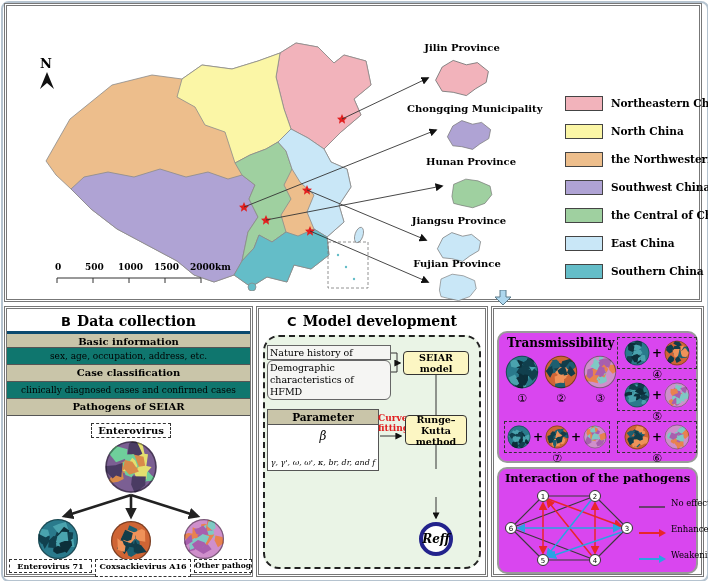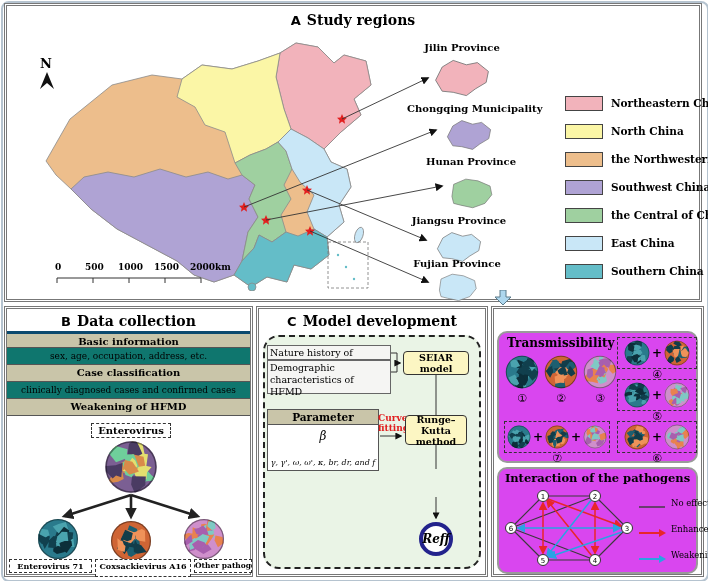--- a/index.html
+++ b/index.html
@@ -41,23 +41,20 @@
   .ilegrow{position:absolute;height:12px;}
   .ileglab{position:absolute;left:32px;top:1px;font-size:8.5px;white-space:nowrap;}
 </style>
 </head>
 <body>
 
 <div class="fig">
   <div class="figborder"></div>
 
   <div class="panel" style="left:4px;top:3px;width:698px;height:299px;">
-    <div class="ptitle" style="top:4px;">
-      <span class="pletter">A</span><span class="ptext">Study regions</span>
-    </div>
 
     <div class="abs ser b" style="left:33px;top:50px;font-size:13px;">N</div>
     <svg class="abs" style="left:32px;top:66px;" width="16" height="18">
       <polygon points="8,0 15,17 8,11 1,17" fill="#111"></polygon>
     </svg>
 
     <svg class="abs" style="left:21px;top:33px;" width="398" height="252" viewBox="0 0 398 252">
       <g stroke="#8a8a8a" stroke-width="0.8" stroke-linejoin="round">
         <path d="M18,122 L42,80 L84,46 L124,36 L154,40 L174,26 L204,30 L230,22 L252,14 L268,4 L290,8 L306,24 L316,16 L338,22 L343,46 L326,60 L333,76 L313,93 L296,110 L303,123 L319,130 L323,148 L311,166 L316,183 L299,198 L301,216 L283,230 L266,226 L259,243 L239,238 L223,248 L206,236 L186,243 L166,236 L149,222 L119,206 L89,190 L63,170 L43,150 L28,136 Z" fill="#EDBE8C"></path>
         <path d="M252,14 L268,4 L290,8 L306,24 L316,16 L338,22 L343,46 L326,60 L333,76 L313,93 L296,110 L280,99 L263,90 L256,70 L248,38 Z" fill="#F2B3BB"></path>
@@ -179,21 +176,21 @@
   <div class="panel" style="left:4px;top:306px;width:249px;height:271px;">
     <div class="ptitle" style="top:2px;">
       <span class="pletter">B</span><span class="ptext">Data collection</span>
     </div>
 
     <div class="abs" style="left:0;right:0;top:22px;">
       <div class="tbl-row tbl-head" style="top:0;border-top:3px solid #0c4a6e;">Basic information</div>
       <div class="tbl-row tbl-cell" style="top:17px;">sex, age, occupation, address, etc.</div>
       <div class="tbl-row tbl-head" style="top:34px;">Case classification</div>
       <div class="tbl-row tbl-cell" style="top:51px;">clinically diagnosed cases and confirmed cases</div>
-      <div class="tbl-row tbl-head" style="top:68px;">Weakening of HFMD</div>
+      <div class="tbl-row tbl-head" style="top:68px;">Pathogens of SEIAR</div>
     </div>
 
     <div class="dashedlab abs" style="left:84px;top:114px;width:80px;height:15px;font-size:10px;line-height:13px;">Enterovirus</div>
 
     <span class="vball abs" style="left:97px;top:131px;"><svg width="54" height="54" viewBox="0 0 40 40">
           <defs>
             <clipPath id="ballclip0">
               <circle cx="20" cy="20" r="19"></circle>
             </clipPath>
           </defs>
@@ -328,21 +325,21 @@
   </div>
 
   <div class="panel" style="left:256px;top:306px;width:232px;height:271px;">
     <div class="ptitle" style="top:2px;">
       <span class="pletter">C</span><span class="ptext">Model development</span>
     </div>
 
     <div class="greenzone" style="left:4px;top:26px;width:218px;height:234px;"></div>
 
     <div class="inputbox" style="left:8px;top:36px;width:124px;height:15px;">Nature history of HFMD</div>
-    <div class="inputbox" style="left:8px;top:51px;width:124px;height:34px;">Demographic characteristics of HFMD</div>
+    <div class="inputbox" style="left:8px;top:51px;width:124px;height:40px;border-radius:6px;">Demographic characteristics of HFMD</div>
 
     <div class="yellowbox" style="left:144px;top:42px;width:66px;height:24px;">SEIAR model</div>
 
     <div class="abs" style="left:8px;top:100px;width:112px;">
       <div class="paramhead" style="height:16px;">Parameter estimation</div>
       <div class="parambody" style="height:46px;position:relative;">
         <div class="abs" style="left:0;right:0;top:4px;font-style:italic;font-size:12px;">β</div>
         <div class="abs" style="left:0;right:0;bottom:3px;font-style:italic;font-size:8px;white-space:nowrap;">γ, γ', ω, ω', κ, br, dr, and f</div>
       </div>
     </div>

